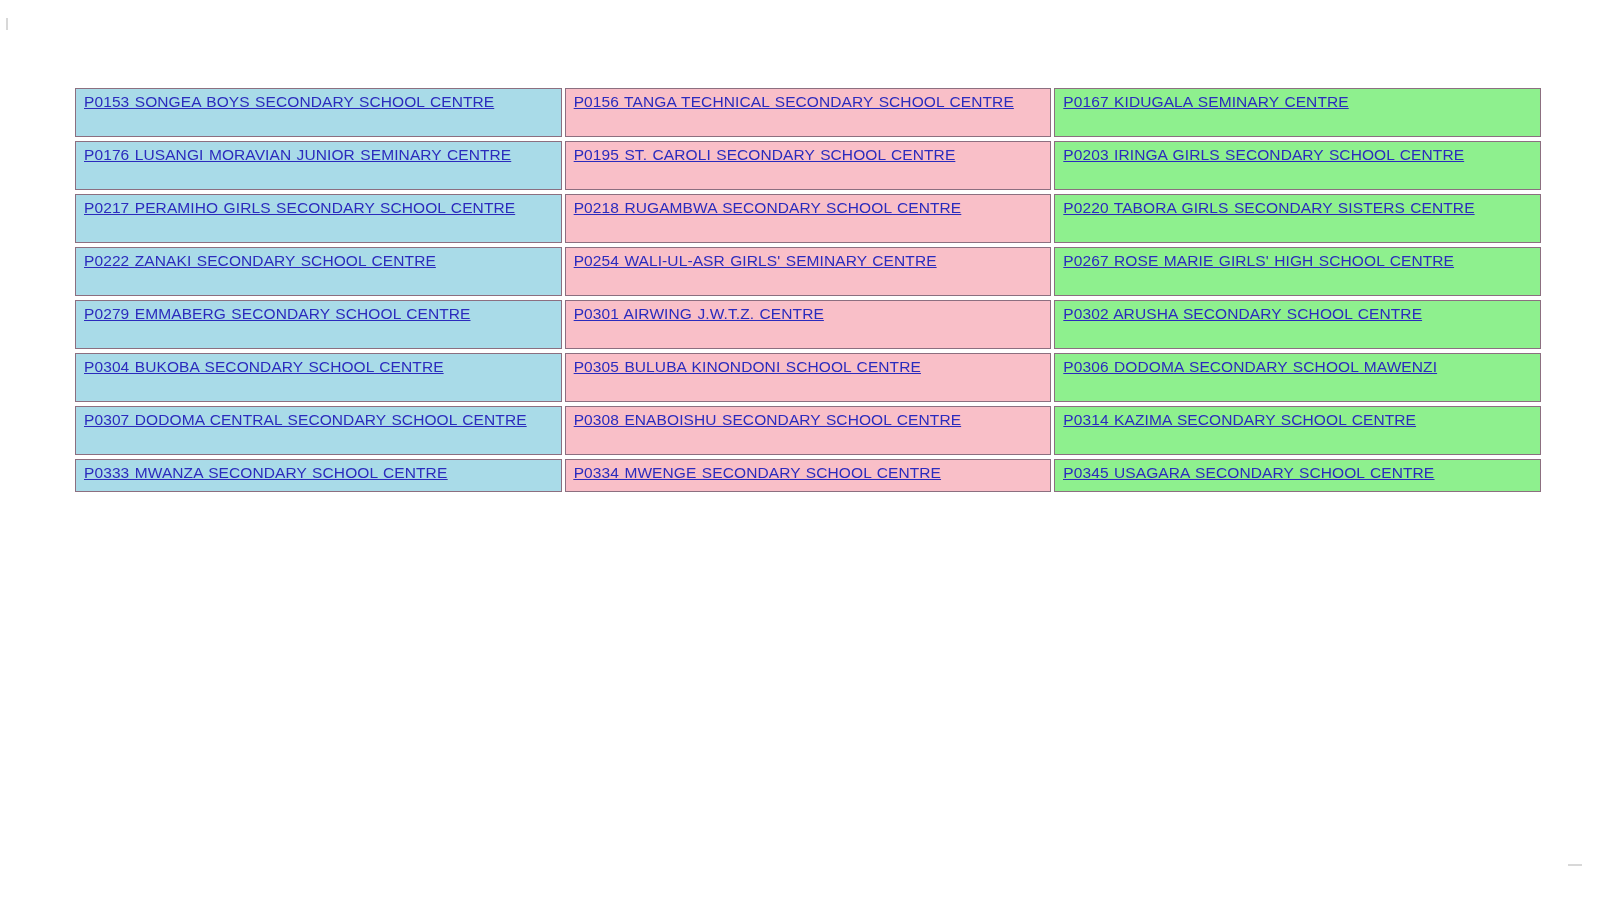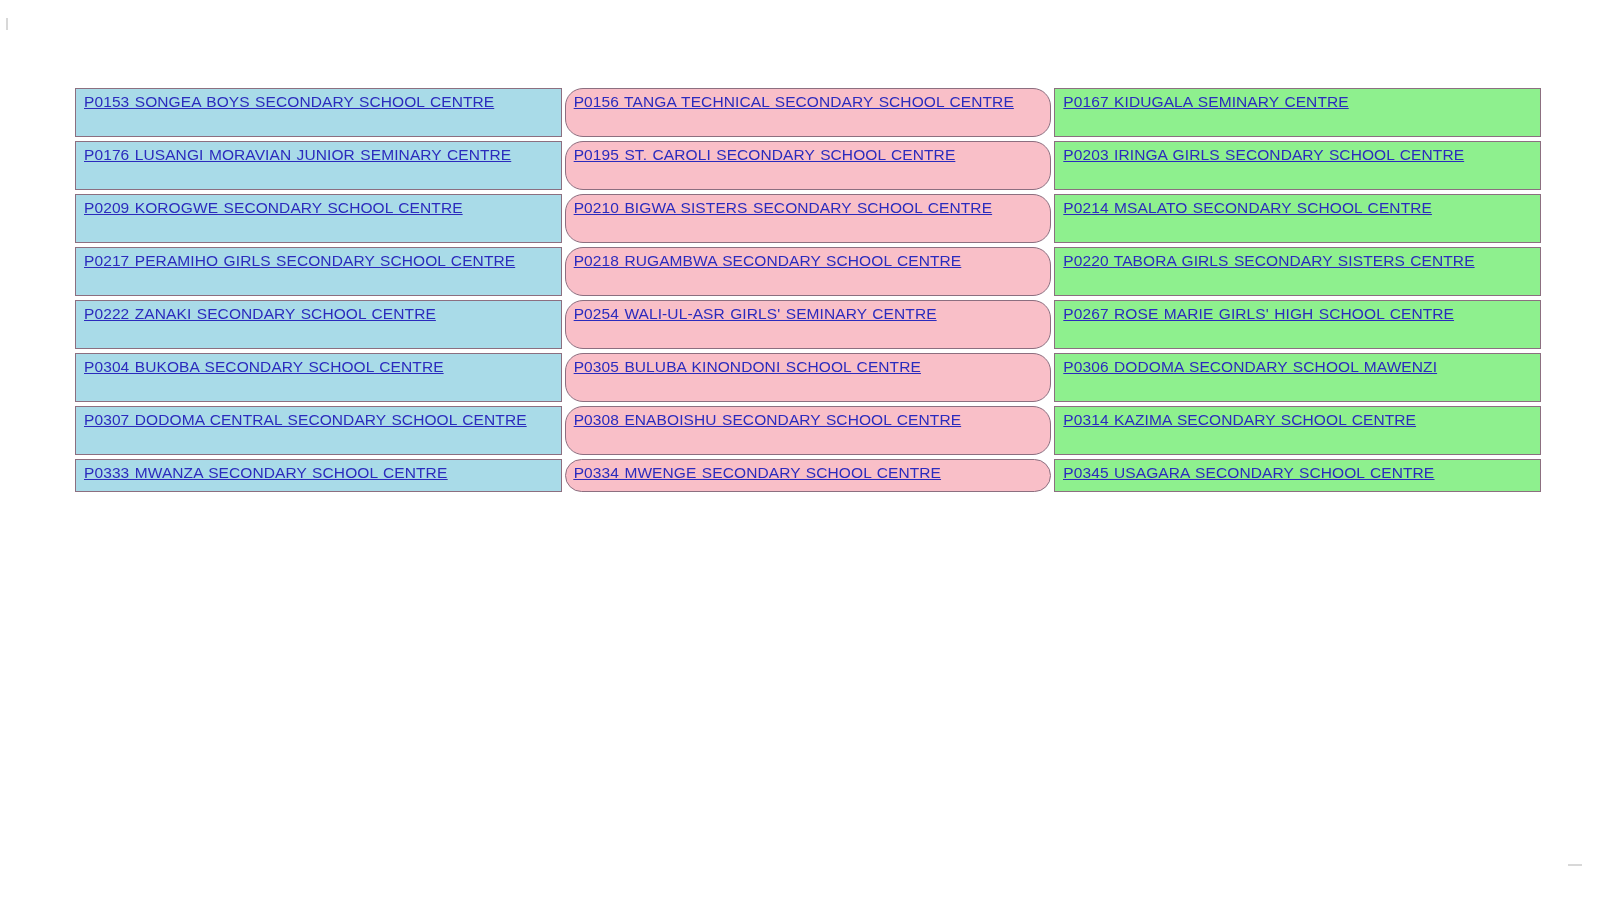--- a/index.html
+++ b/index.html
@@ -32,21 +32,21 @@
 
   #centre-table td {
     vertical-align: top;
     padding: 4px 6px 5px 8px;
     border: 1px solid #8c6f80;
     line-height: 1.18;
     height: 38px;
   }
 
   .col-a { background: #a9dbe8; }
-  .col-b { background: #f9bfc8; border-radius: 18px; }
+  .col-b { background: #f9bfc8; }
   .col-c { background: #8ef08e; }
 
   #centre-table td a,
   #centre-table td .cell-link {
     color: #2b2bbd;
     text-decoration: underline;
     font-size: 15.5px;
     letter-spacing: 0.1px;
     font-family: "Liberation Sans", sans-serif;
     display: inline;
@@ -97,31 +97,20 @@
           <a class="cell-link">P0176 LUSANGI MORAVIAN JUNIOR SEMINARY CENTRE</a>
         </td>
         <td class="col-b">
           <a class="cell-link">P0195 ST. CAROLI SECONDARY SCHOOL CENTRE</a>
         </td>
         <td class="col-c">
           <a class="cell-link">P0203 IRINGA GIRLS SECONDARY SCHOOL CENTRE</a>
         </td>
       </tr>
 
-      <tr>
-        <td class="col-a">
-          <a class="cell-link">P0209 KOROGWE SECONDARY SCHOOL CENTRE</a>
-        </td>
-        <td class="col-b">
-          <a class="cell-link">P0210 BIGWA SISTERS SECONDARY SCHOOL CENTRE</a>
-        </td>
-        <td class="col-c">
-          <a class="cell-link">P0214 MSALATO SECONDARY SCHOOL CENTRE</a>
-        </td>
-      </tr>
 
       <tr>
         <td class="col-a">
           <a class="cell-link">P0217 PERAMIHO GIRLS SECONDARY SCHOOL CENTRE</a>
         </td>
         <td class="col-b">
           <a class="cell-link">P0218 RUGAMBWA SECONDARY SCHOOL CENTRE</a>
         </td>
         <td class="col-c">
           <a class="cell-link">P0220 TABORA GIRLS SECONDARY SISTERS CENTRE</a>
@@ -133,20 +122,31 @@
           <a class="cell-link">P0222 ZANAKI SECONDARY SCHOOL CENTRE</a>
         </td>
         <td class="col-b">
           <a class="cell-link">P0254 WALI-UL-ASR GIRLS' SEMINARY CENTRE</a>
         </td>
         <td class="col-c">
           <a class="cell-link">P0267 ROSE MARIE GIRLS' HIGH SCHOOL CENTRE</a>
         </td>
       </tr>
 
+      <tr>
+        <td class="col-a">
+          <a class="cell-link">P0279 EMMABERG SECONDARY SCHOOL CENTRE</a>
+        </td>
+        <td class="col-b">
+          <a class="cell-link">P0301 AIRWING J.W.T.Z. CENTRE</a>
+        </td>
+        <td class="col-c">
+          <a class="cell-link">P0302 ARUSHA SECONDARY SCHOOL CENTRE</a>
+        </td>
+      </tr>
 
       <tr>
         <td class="col-a">
           <a class="cell-link">P0304 BUKOBA SECONDARY SCHOOL CENTRE</a>
         </td>
         <td class="col-b">
           <a class="cell-link">P0305 BULUBA KINONDONI SCHOOL CENTRE</a>
         </td>
         <td class="col-c">
           <a class="cell-link">P0306 DODOMA SECONDARY SCHOOL MAWENZI</a>

